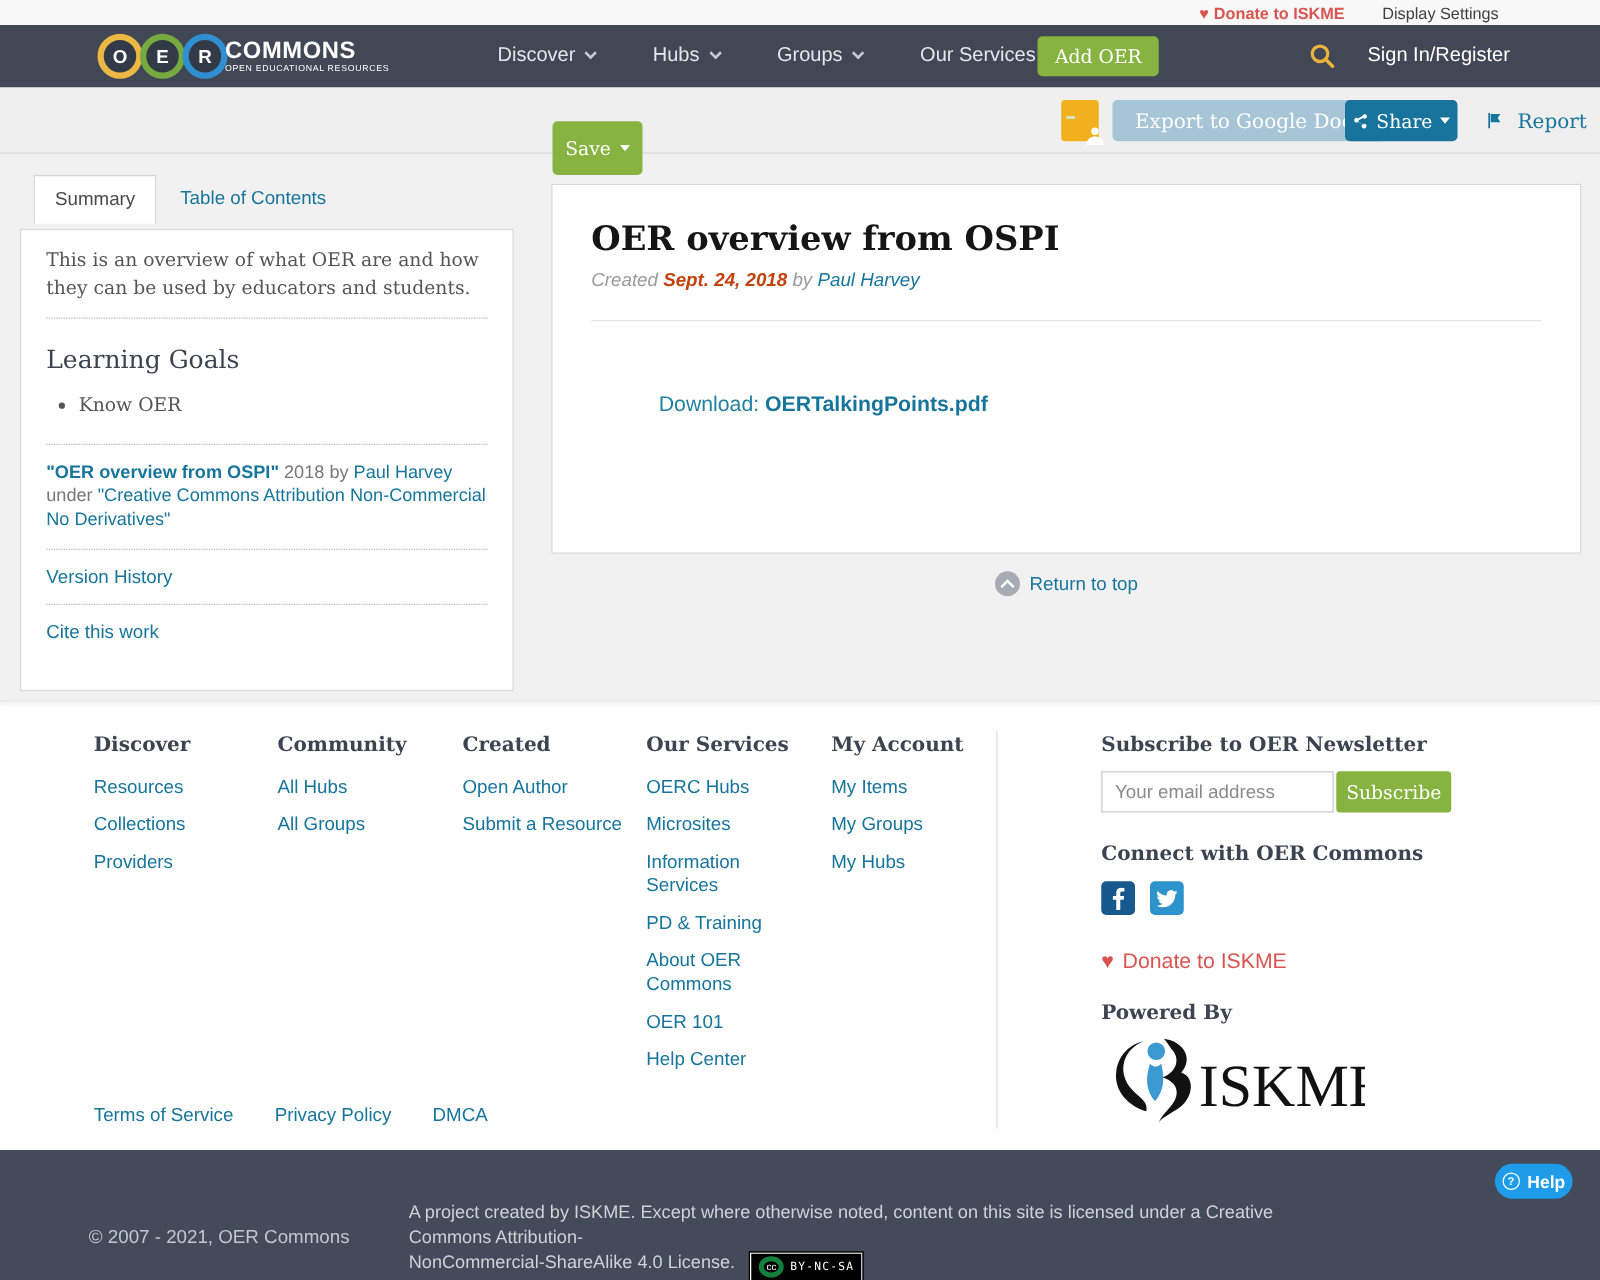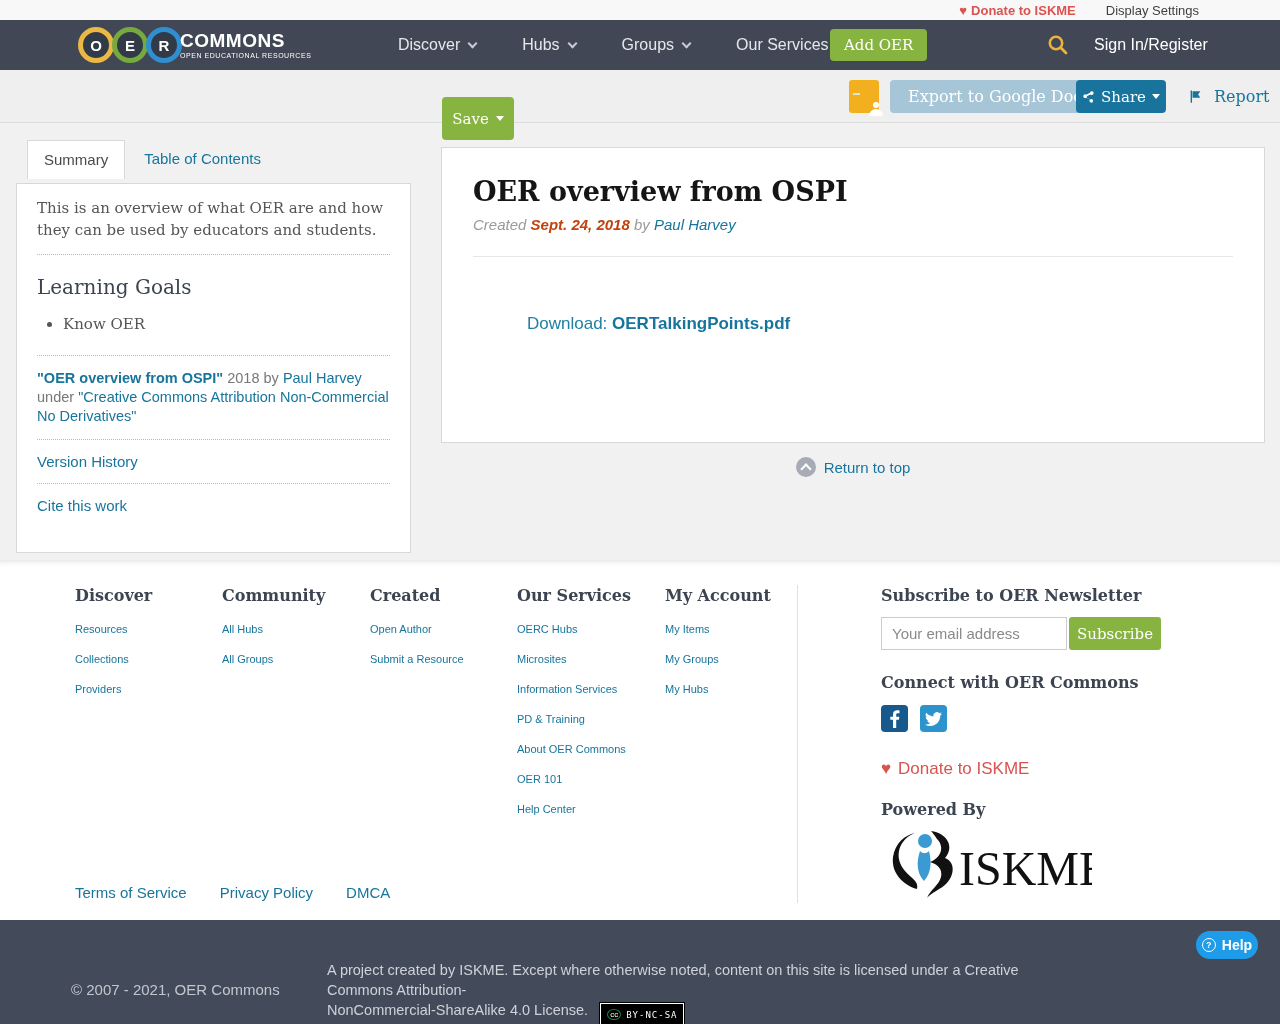--- a/index.html
+++ b/index.html
@@ -97,21 +97,21 @@
   .rt-icon { width:20px; height:20px; border-radius:50%; background:#a7acb4; position:relative; display:inline-block; }
   .rt-icon::after { content:""; position:absolute; left:6px; top:8px; width:6px; height:6px;
                     border-left:2px solid #fff; border-top:2px solid #fff; transform:rotate(45deg); }
 
   
   .footer { position:absolute; top:560px; left:0; width:1280px; height:360px; background:#fff;
             box-shadow:inset 0 7px 7px -7px rgba(0,0,0,.18); }
   .fcol { position:absolute; top:26px; }
   .fcol h3, .f-h3 { font-family:"DejaVu Serif", serif; font-weight:bold; font-size:16px; color:#3b4450; }
   .fcol h3 { margin-bottom:15px; }
-  .fcol a { display:block; font-size:11px; color:#17759c; text-decoration:none; cursor:pointer;
+  .fcol a { display:block; font-size:15px; color:#17759c; text-decoration:none; cursor:pointer;
             margin-bottom:11px; line-height:19px; }
   .c1 { left:75px;  width:130px; }
   .c2 { left:222px; width:130px; }
   .c3 { left:370px; width:145px; }
   .c4 { left:517px; width:120px; }
   .c5 { left:665px; width:110px; }
   .vdiv { position:absolute; left:797px; top:25px; width:1px; height:318px; background:#e0e0e0; }
   .news { position:absolute; left:881px; top:26px; width:300px; }
   .news-row { display:flex; gap:2px; margin-top:12px; }
   .email-input { width:186px; height:33px; border:1px solid #ccc; font-size:15px; color:#666;
@@ -133,21 +133,21 @@
   .legal a { color:#17759c; font-size:15px; text-decoration:none; cursor:pointer; }
 
   
   .bottom { position:absolute; top:920px; left:0; width:1280px; height:104px; background:#434a59; }
   .copyright { position:absolute; left:71px; top:61px; color:#c2c7cf; font-size:15px; }
   .license { position:absolute; left:327px; top:40px; width:760px; color:#ced2d9; font-size:14.5px;
              line-height:20px; }
   .cc-badge { display:inline-flex; align-items:center; gap:5px; background:#000; color:#fff;
               border:1px solid #fff; outline:1px solid #000; padding:1px 6px; margin-left:12px;
               vertical-align:-2px; cursor:pointer; }
-  .cc-circle { font-size:8px; border:1px solid #15803d; border-radius:50%; padding:0 2px; line-height:9px; }
+  .cc-circle { font-size:8px; border:4px solid #15803d; border-radius:50%; padding:0 2px; line-height:9px; }
   .cc-label { font-family:"DejaVu Sans Mono", monospace; font-size:9px; letter-spacing:1px; }
   .help-btn { position:absolute; left:1196px; top:11px; width:62px; height:28px; border-radius:14px;
               background:#1e9ce9; border:none; display:flex; align-items:center; justify-content:center;
               gap:6px; color:#fff; font-weight:bold; font-size:14px; cursor:pointer; }
   .q-icon { width:14px; height:14px; border:1.5px solid #fff; border-radius:50%; font-size:9px;
             font-weight:bold; display:flex; align-items:center; justify-content:center; }
 </style>
 </head>
 <body>
 

